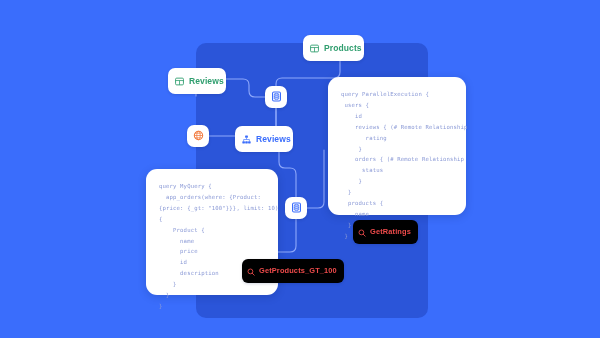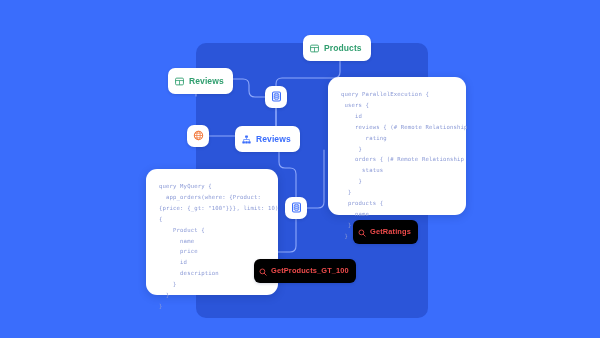--- a/index.html
+++ b/index.html
@@ -41,21 +41,21 @@
   }
 
   
   .chip {
     position: absolute;
     display: flex;
     align-items: center;
     gap: 5px;
     background: #ffffff;
     border-radius: 7px;
-    padding: 4px 9px 4px 7px;
+    padding: 4px 2px 4px 7px;
     box-shadow: 0 1px 3px rgba(16, 34, 90, 0.18);
     white-space: nowrap;
   }
   .chip .chip-label {
     font-size: 8.5px;
     font-weight: 600;
     letter-spacing: 0.1px;
     line-height: 1;
   }
   .chip-green .chip-label { color: #2f9e6e; }
@@ -125,21 +125,21 @@
     box-shadow: 0 1px 3px rgba(16, 34, 90, 0.18);
     white-space: nowrap;
   }
   .badge .badge-label {
     font-size: 7.4px;
     font-weight: 600;
     color: #ef4b4b;
     line-height: 1;
     letter-spacing: 0.15px;
   }
-  #badge-getproducts { left: 254px; top: 259px; }
+  #badge-getproducts { left: 242px; top: 259px; }
   #badge-getratings  { left: 353px; top: 220px; }
 </style>
 </head>
 <body>
 
 <div id="stage">
 
   <div class="inner-panel"></div>
 
   <svg class="wires" viewBox="0 0 600 338" xmlns="http://www.w3.org/2000/svg">

